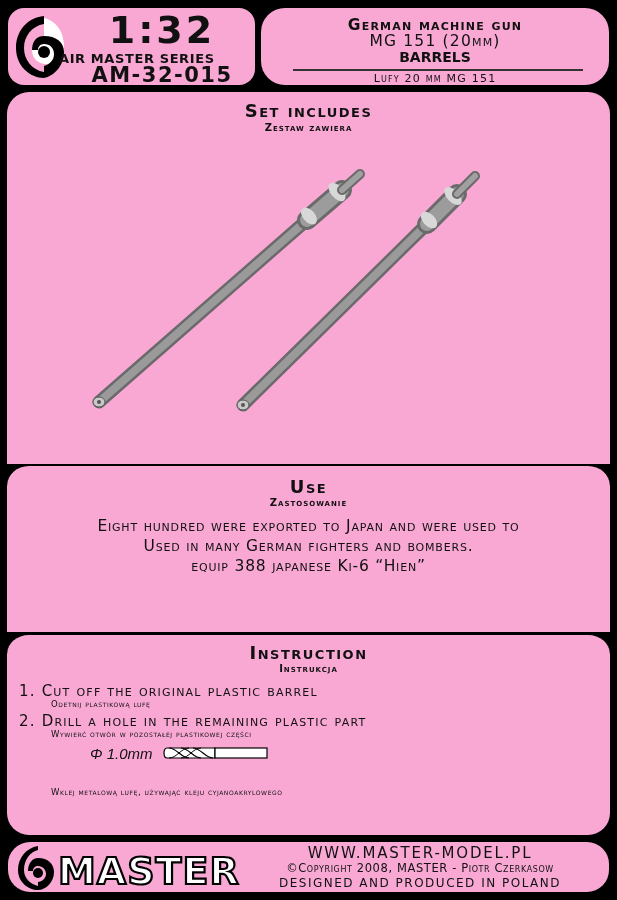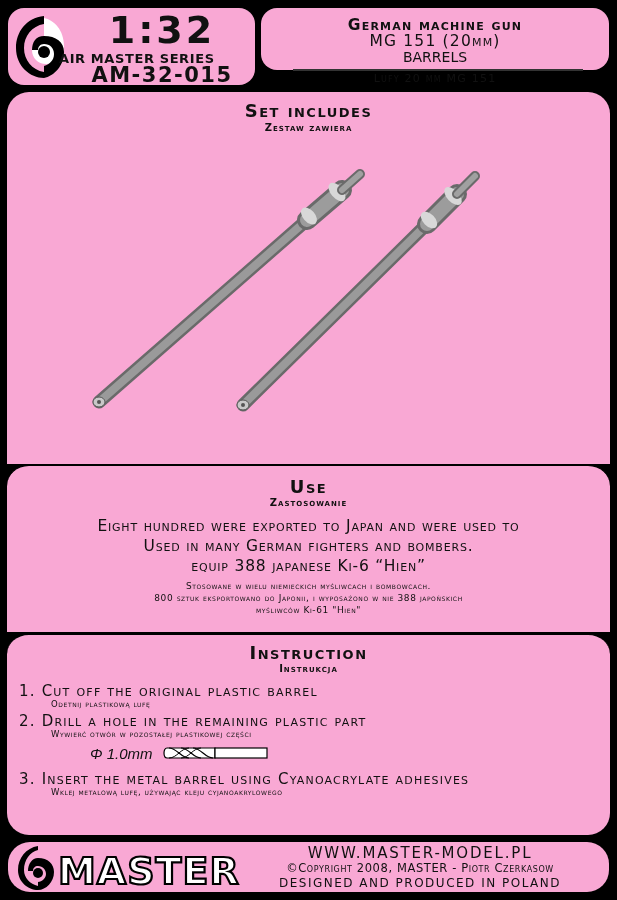--- a/index.html
+++ b/index.html
@@ -13,24 +13,24 @@
     #hdr-left { left: 8px; top: 8px; width: 247px; height: 77px; border-radius: 16px; }
     #logo-c { position: absolute; left: 6px; top: 6px; width: 52px; height: 66px; }
     #scale { position: absolute; left: 64px; top: 2px; width: 180px; text-align: center;
              font-family: "DejaVu Sans", sans-serif; font-weight: bold; font-size: 38px; letter-spacing: 3px; line-height: 40px; }
     #series { position: absolute; left: 51px; top: 43px; width: 180px; text-align: left;
               font-size: 13px; letter-spacing: 0.6px; font-weight: bold; }
     #code { position: absolute; left: 64px; top: 56px; width: 180px; text-align: center;
             font-size: 21px; letter-spacing: 1.5px; font-weight: bold; line-height: 22px; }
 
     
-    #hdr-right { left: 261px; top: 8px; width: 348px; height: 62px; border-radius: 16px; }
+    #hdr-right { left: 261px; top: 8px; width: 348px; height: 77px; border-radius: 24px; }
     #title1 { position: absolute; left: 0; top: 9px; width: 100%; text-align: center; font-size: 15.5px; font-weight: bold; line-height: 16px; }
     #title2 { position: absolute; left: 0; top: 25px; width: 100%; text-align: center; font-size: 15.5px; line-height: 16px; }
-    #title3 { position: absolute; left: 0; top: 42px; width: 100%; text-align: center; font-size: 14px; font-weight: normal; line-height: 15px; }
+    #title3 { position: absolute; left: 0; top: 42px; width: 100%; text-align: center; font-size: 14px; font-weight: bold; line-height: 15px; }
     #hdr-rule { position: absolute; left: 32px; top: 61px; width: 290px; height: 2px; background: #333; }
     #subtitle { position: absolute; left: 0; top: 65px; width: 100%; text-align: center; font-size: 11px; line-height: 12px; }
 
     
     #panel-set { left: 7px; top: 92px; width: 603px; height: 372px; border-radius: 22px 22px 0 0; }
     .ptitle { position: absolute; left: 0; width: 100%; text-align: center; font-weight: bold; font-size: 18px; letter-spacing: 1.5px; }
     .psub { position: absolute; left: 0; width: 100%; text-align: center; font-weight: bold; font-size: 10px; letter-spacing: 1px; }
     #barrels { position: absolute; left: 0; top: 60px; width: 603px; height: 280px; }
 
     
@@ -118,25 +118,20 @@
 </div>
 
 <div class="box" id="panel-use">
   <div class="ptitle sc" style="top:10px;">Use</div>
   <div class="psub sc" style="top:31px;">Zastosowanie</div>
   <div id="use-en" class="sc">
     <div>Eight hundred were exported to Japan and were used to</div>
     <div>Used in many German fighters and bombers.</div>
     <div>equip 388 japanese Ki-6 “Hien”</div>
   </div>
-  <div id="use-pl" class="sc">
-    <div>Stosowane w wielu niemieckich myśliwcach i bombowcach.</div>
-    <div>800 sztuk eksportowano do Japonii, i wyposażono w nie 388 japońskich</div>
-    <div>myśliwców Ki-61 "Hien"</div>
-  </div>
 </div>
 
 <div class="box" id="panel-instr">
   <div class="ptitle sc" style="top:7px;">Instruction</div>
   <div class="psub sc" style="top:28px;">Instrukcja</div>
 
   <div class="step sc" style="top:48px;">1. Cut off the original plastic barrel</div>
   <div class="step-pl sc" style="top:64px;">Odetnij plastikową lufę</div>
 
   <div class="step sc" style="top:78px;">2. Drill a hole in the remaining plastic part</div>
@@ -145,21 +140,20 @@
   <div id="drill">
     <span id="drill-label">Φ 1.0mm</span>
     <svg width="106" height="14" viewBox="0 0 106 14">
       <path d="M4 2 C0 2 0 12 4 12 L52 12 L52 2 Z" fill="#fff" stroke="#000" stroke-width="1.2"></path>
       <path d="M6 2 C14 2 18 12 26 12 M18 2 C26 2 30 12 38 12 M30 2 C38 2 42 12 50 12" fill="none" stroke="#000" stroke-width="1.2"></path>
       <path d="M6 12 C14 12 18 2 26 2 M18 12 C26 12 30 2 38 2" fill="none" stroke="#000" stroke-width="1"></path>
       <rect x="52" y="2" width="52" height="10" fill="#fff" stroke="#000" stroke-width="1.2"></rect>
     </svg>
   </div>
 
-  <div class="step sc" style="top:136px;">3. Insert the metal barrel using Cyanoacrylate adhesives</div>
   <div class="step-pl sc" style="top:152px;">Wklej metalową lufę, używając kleju cyjanoakrylowego</div>
 </div>
 
 <div class="box" id="footer">
   <svg id="master-logo" viewBox="0 0 225 48">
     <g>
       <path d="M22 2 C10 4 2 14 2 26 C2 38 12 46 22 46 L22 42 C14 40 8 34 8 26 C8 16 14 8 22 6 Z" fill="#000"></path>
       <path d="M22 14 C32 14 38 20 38 28 C38 38 30 46 22 46 L22 38 C26 38 30 34 30 30 C30 26 27 22 22 22 C19 22 17 24 17 27 L12 27 C12 20 16 14 22 14 Z" fill="#000"></path>
       <circle cx="22" cy="29" r="5" fill="#000"></circle>
     </g>

